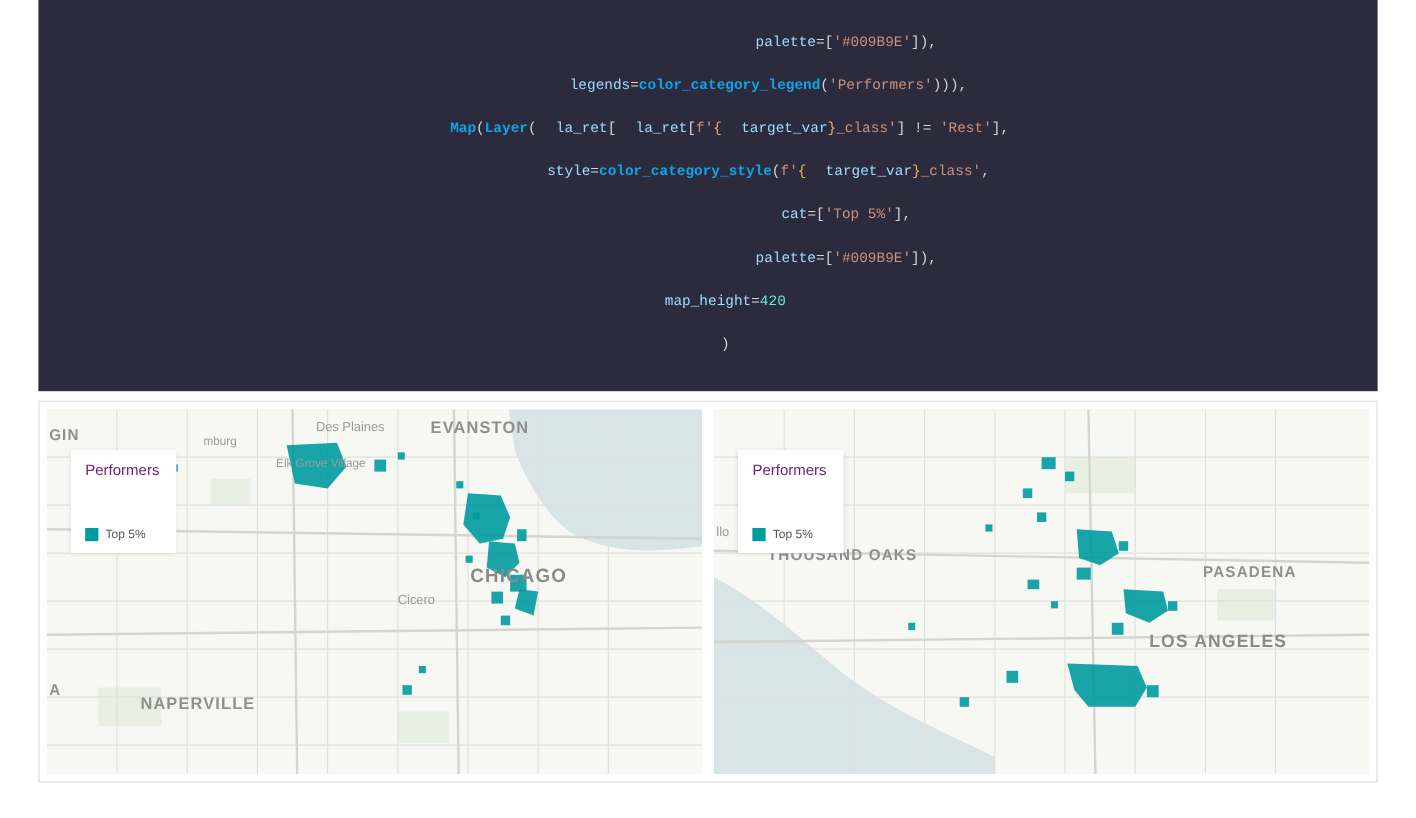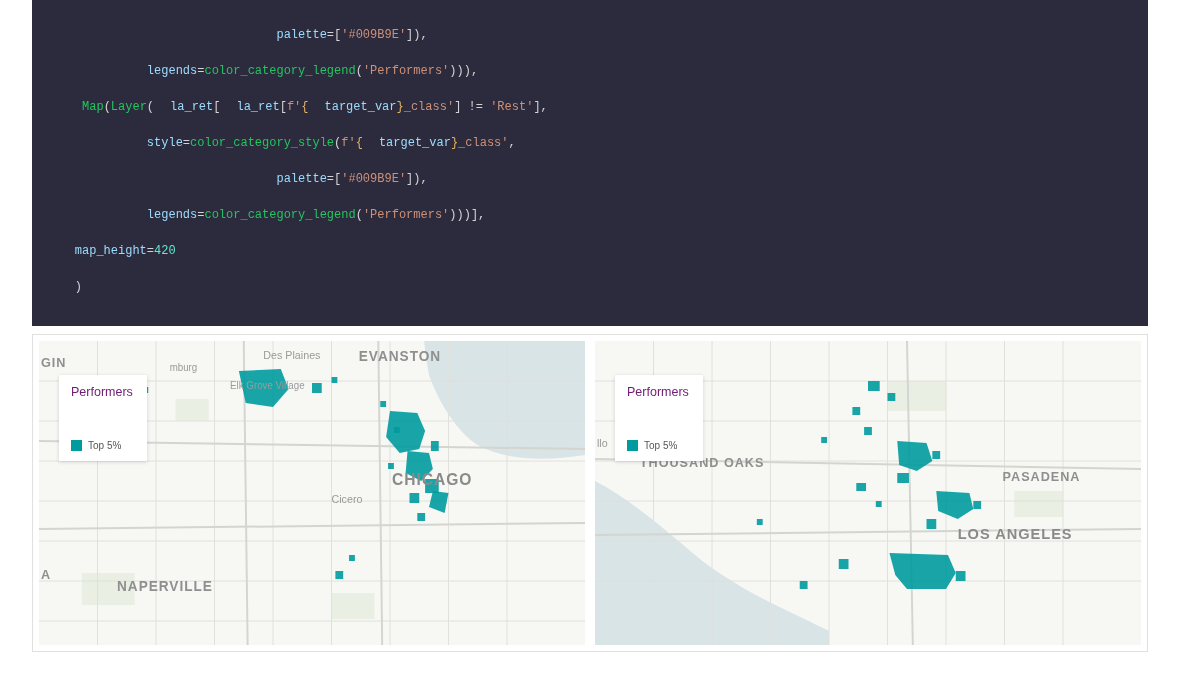--- a/index.html
+++ b/index.html
@@ -14,24 +14,25 @@
   .code-cell {
     background: #2b2b3d;
     color: #d4d4d4;
     font-family: "SFMono-Regular", Consolas, "Liberation Mono", Menlo, monospace;
     font-size: 12px;
     line-height: 1.5;
     padding: 8px 0 12px 0;
     margin: 0 32px 8px 32px;
     white-space: pre;
     overflow-x: auto;
+    text-align: center;
   }
   .code-cell .ln { display: block; padding: 0 14px; }
 
-  .tok-fn    { color: #22c55e; }
+  .tok-fn    { color: #0ea5e9; font-weight: bold; }
   .tok-param { color: #9cdcfe; }
   .tok-str   { color: #ce9178; }
   .tok-brace { color: #e8b25f; }
   .tok-cmp   { color: #d4d4d4; }
   .tok-num   { color: #5eead4; }
   .tok-var   { color: #9cdcfe; margin-left: 16px; }
 
   .maps-outer {
     margin: 0 32px 12px 32px;
     border: 1px solid #e0e0e0;
@@ -68,22 +69,22 @@
   .legend-swatch { width: 11px; height: 11px; display: inline-block; }
 </style>
 </head>
 <body>
 
 <div class="code-cell">
 <span class="ln">                                <span class="tok-param">palette</span>=[<span class="tok-str">'#009B9E'</span>]),</span>
 <span class="ln">              <span class="tok-param">legends</span>=<span class="tok-fn">color_category_legend</span>(<span class="tok-str">'Performers'</span>))),</span>
 <span class="ln">     <span class="tok-fn">Map</span>(<span class="tok-fn">Layer</span>(<span class="tok-var">la_ret</span>[<span class="tok-var">la_ret</span>[<span class="tok-str">f</span><span class="tok-str">'</span><span class="tok-brace">{</span><span class="tok-var">target_var</span><span class="tok-brace">}</span><span class="tok-str">_class'</span>] <span class="tok-cmp">!=</span> <span class="tok-str">'Rest'</span>],</span>
 <span class="ln">              <span class="tok-param">style</span>=<span class="tok-fn">color_category_style</span>(<span class="tok-str">f</span><span class="tok-str">'</span><span class="tok-brace">{</span><span class="tok-var">target_var</span><span class="tok-brace">}</span><span class="tok-str">_class'</span>,</span>
+<span class="ln">                                <span class="tok-param">cat</span>=[<span class="tok-str">'Top 5%'</span>],</span>
 <span class="ln">                                <span class="tok-param">palette</span>=[<span class="tok-str">'#009B9E'</span>]),</span>
-<span class="ln">              <span class="tok-param">legends</span>=<span class="tok-fn">color_category_legend</span>(<span class="tok-str">'Performers'</span>)))],</span>
 <span class="ln">    <span class="tok-param">map_height</span>=<span class="tok-num">420</span></span>
 <span class="ln">    )</span>
 </div>
 
 <div class="maps-outer">
   <div class="maps-row">
 
     <div class="map">
       <svg viewBox="0 0 560 304" preserveAspectRatio="none">
 

